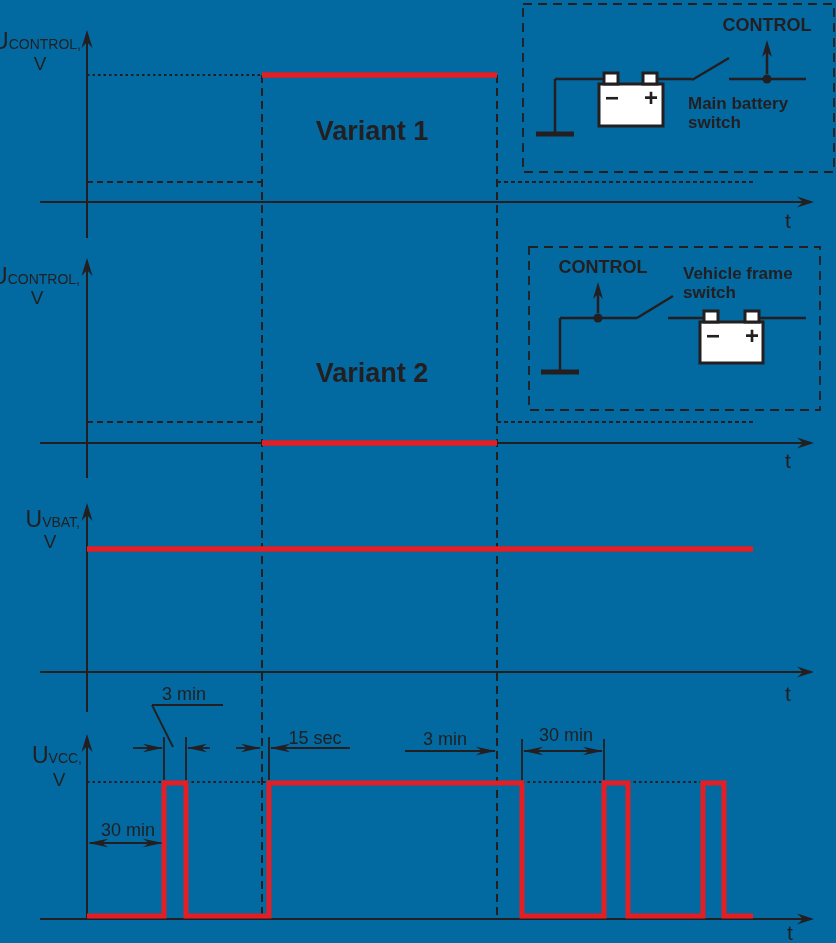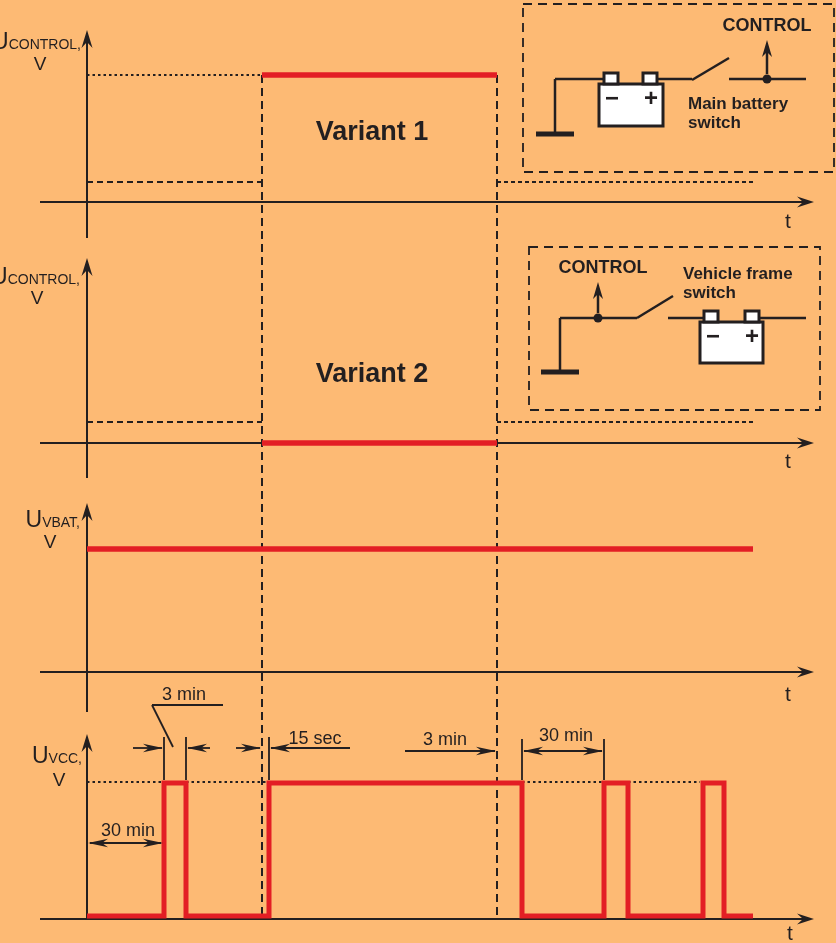--- a/index.html
+++ b/index.html
@@ -1,16 +1,16 @@
 <!DOCTYPE html>
 <html><head>
 <meta charset="utf-8">
 <style>
   html,body{margin:0;padding:0;background:#ffffff;}
-  .diagram{width:836px;height:943px;position:relative;background:#fdba74;overflow:hidden;}
+  .diagram{width:836px;height:943px;position:relative;background:#0369a1;overflow:hidden;}
   svg{display:block;}
   text{font-family:"Liberation Sans", sans-serif; fill:#231f20;}
   .u-main{font-size:23px;}
   .u-sub{font-size:14px;}
   .u-unit{font-size:19px;}
   .title{font-size:27px;font-weight:bold;}
   .t-lbl{font-size:21px;}
   .dim{font-size:18px;}
   .inset-ttl{font-size:18px;font-weight:bold;}
   .inset-cap{font-size:17px;font-weight:bold;}

